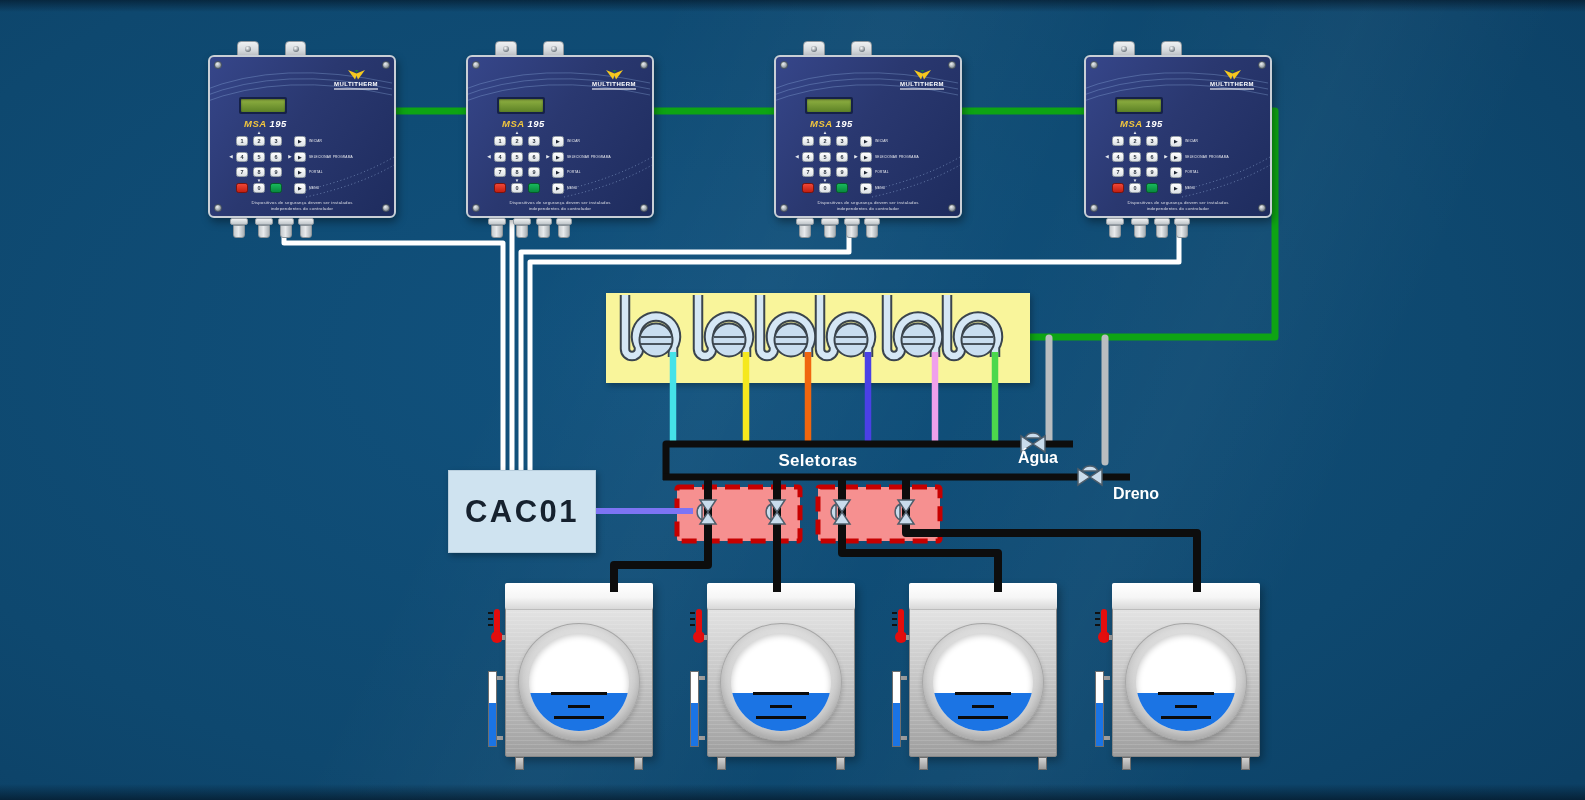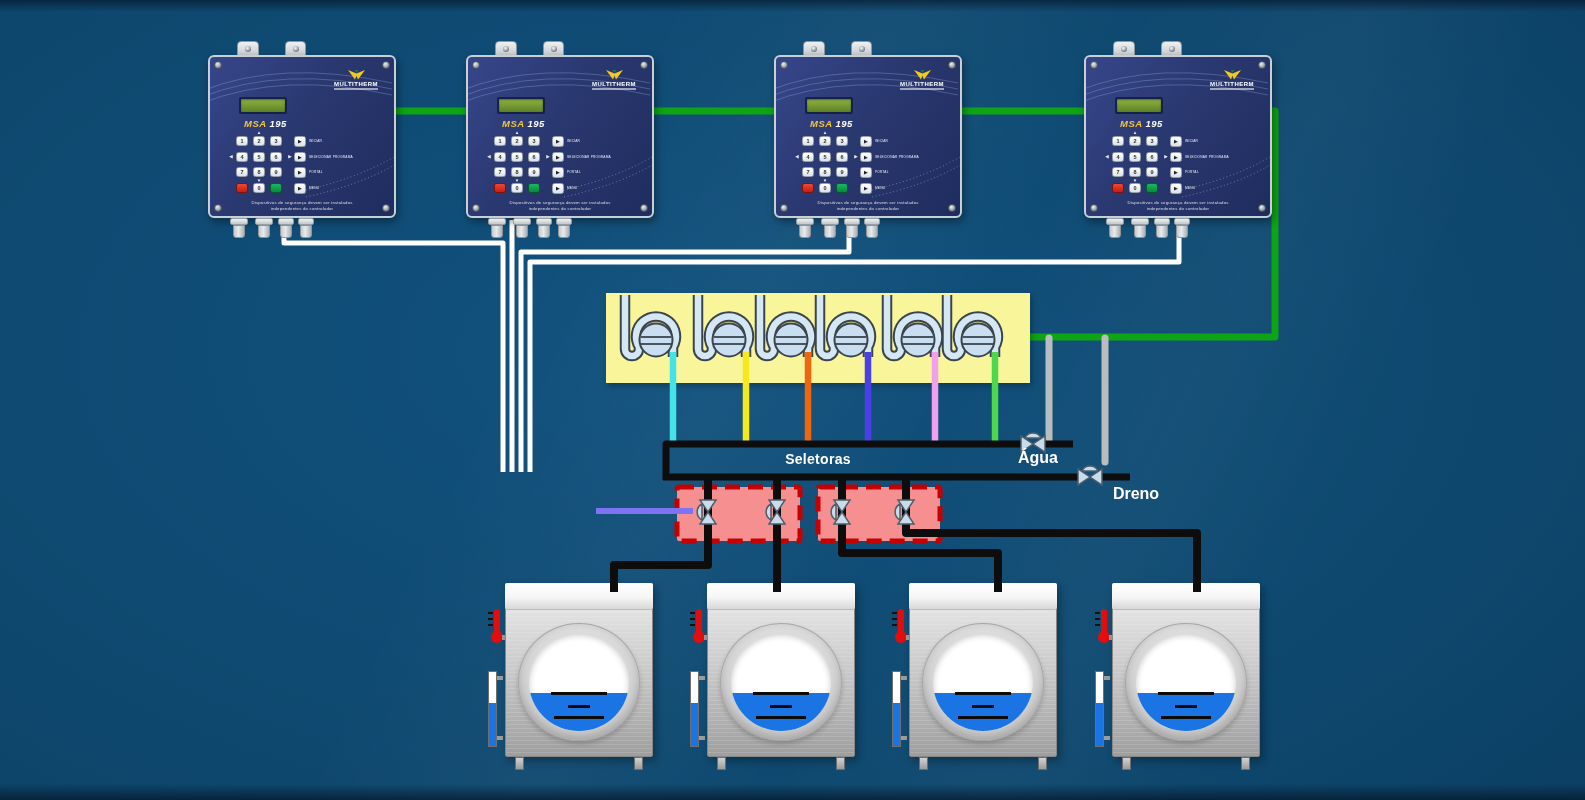--- a/index.html
+++ b/index.html
@@ -62,21 +62,21 @@
   
   .yellow-block{position:absolute;left:606px;top:293px;width:424px;height:90px;background:#f9f59b;
     box-shadow:2px 3px 6px rgba(0,0,0,.28);}
   .cac-box{position:absolute;left:448px;top:470px;width:148px;height:83px;background:#cfe3f0;
     border:1px solid #b7cddc;box-sizing:border-box;box-shadow:2px 3px 6px rgba(0,0,0,.3);
     text-align:center;}
   .cac-box span{font-size:31px;font-weight:700;letter-spacing:2.5px;color:#16212e;line-height:81px;}
 
   
   .lbl{position:absolute;color:#fff;font-weight:700;text-align:center;}
-  .lbl-selectors{left:756px;top:451px;width:124px;font-size:14px;letter-spacing:.3px;}
+  .lbl-selectors{left:756px;top:451px;width:124px;font-size:17px;letter-spacing:.3px;}
   .lbl-water{left:1006px;top:449px;width:64px;font-size:16px;}
   .lbl-drain{left:1102px;top:485px;width:68px;font-size:16px;}
 
   
   .machine{position:absolute;top:583px;width:148px;height:190px;}
   .m-body{position:absolute;left:0;top:0;width:148px;height:174px;box-sizing:border-box;
     background:linear-gradient(180deg,#f2f2f2 0%,#e0e0e0 18%,#cbcbcb 48%,#b2b2b2 78%,#9e9e9e 100%);
     border:1px solid #878787;border-radius:2px;box-shadow:3px 4px 8px rgba(0,0,0,.32);}
   .m-body::after{content:'';position:absolute;inset:0;
     background:repeating-linear-gradient(180deg,rgba(255,255,255,.13) 0 1px,transparent 1px 4px);}
@@ -116,20 +116,23 @@
     <g fill="none" stroke="#ffffff" stroke-width="5" stroke-linejoin="round">
       <path d="M 284 220 V 243 H 503 V 472"></path>
       <path d="M 512 220 V 472"></path>
       <path d="M 849 220 V 252 H 521 V 472"></path>
       <path d="M 1179 220 V 262 H 530 V 472"></path>
     </g>
   </svg>
 
   <div id="components">
     <div class="yellow-block"></div>
+    <div class="cac-box">
+      <span>CAC01</span>
+    </div>
   <div class="ctrl" style="left: 208px;">
     <div class="c-tab" style="left:29px;width:22px;"></div>
     <div class="c-tab" style="left:77px;width:21px;"></div>
     <div class="c-body">
       <svg class="c-deco" width="184" height="159">
         <g fill="none" stroke="rgba(150,185,230,.32)" stroke-width="1">
           <path d="M -8 34 Q 70 2 182 26"></path>
           <path d="M -8 40 Q 72 8 182 32"></path>
           <path d="M -8 46 Q 74 14 182 38"></path>
         </g>

